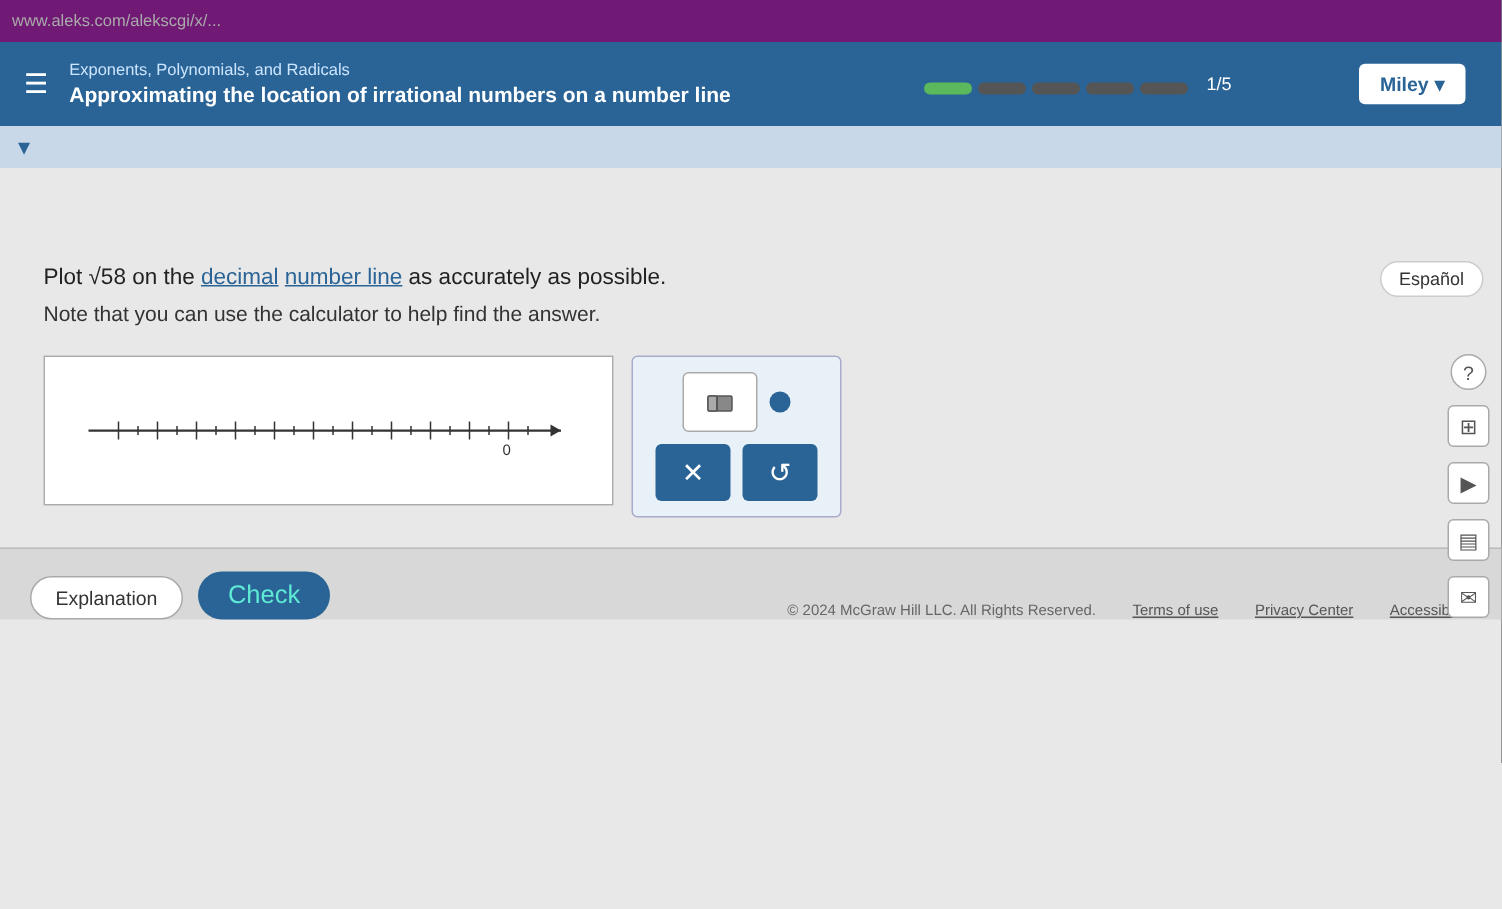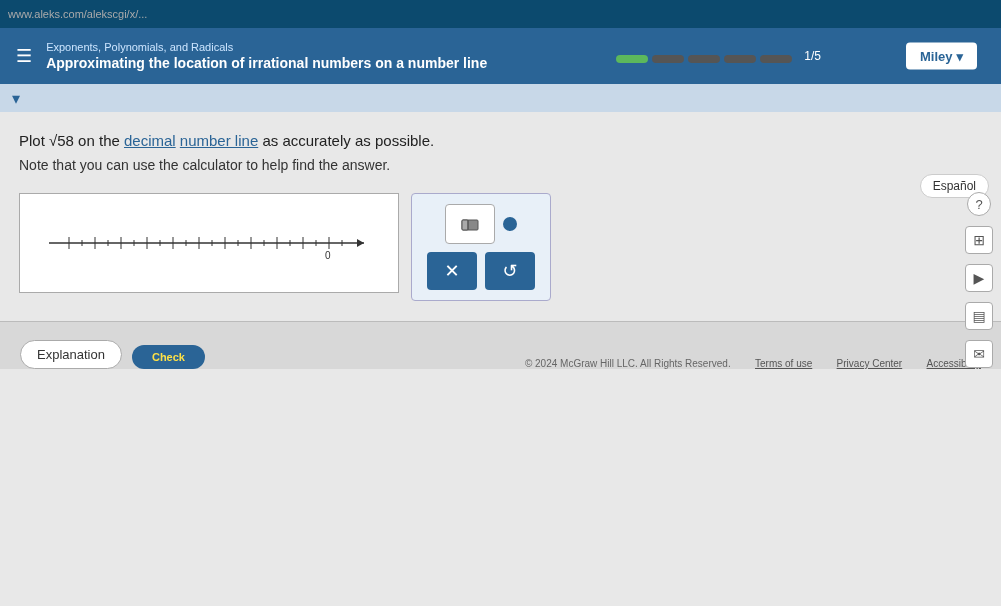--- a/index.html
+++ b/index.html
@@ -8,21 +8,21 @@
       background-color: #1a1a1a;
       font-family: Arial, sans-serif;
       width: 1001px;
       height: 606px;
       overflow: hidden;
       position: relative;
     }
 
     
     .browser-bar {
-      background: #0c4a6e;
+      background: #701a75;
       height: 28px;
       display: flex;
       align-items: center;
       padding: 0 8px;
     }
 
     
     .app-container {
       background: #e8e8e8;
       height: 578px;
@@ -149,22 +149,23 @@
       border-radius: 16px;
       padding: 4px 12px;
       font-size: 12px;
       cursor: pointer;
       color: #333;
     }
 
     
     .main-content {
       flex: 1;
-      padding: 20px 19px;
+      padding: 20px 29px;
       position: relative;
+      margin-top: 44px;
     }
 
     .question-text {
       font-size: 15px;
       color: #222;
       margin-bottom: 8px;
     }
 
     .question-text .underline {
       text-decoration: underline;
@@ -334,27 +335,27 @@
       border: 1px solid #aaa;
       border-radius: 16px;
       padding: 6px 16px;
       font-size: 13px;
       cursor: pointer;
       color: #333;
     }
 
     .check-btn {
       background: #2a6496;
-      color: #fde047;
+      color: #5eead4;
       border: none;
       border-radius: 16px;
       padding: 6px 20px;
-      font-size: 11px;
-      cursor: pointer;
-      font-weight: bold;
+      font-size: 17px;
+      cursor: pointer;
+      font-weight: normal;
     }
 
     .footer-copyright {
       margin-left: auto;
       font-size: 10px;
       color: #666;
     }
 
     .footer-link {
       font-size: 10px;

